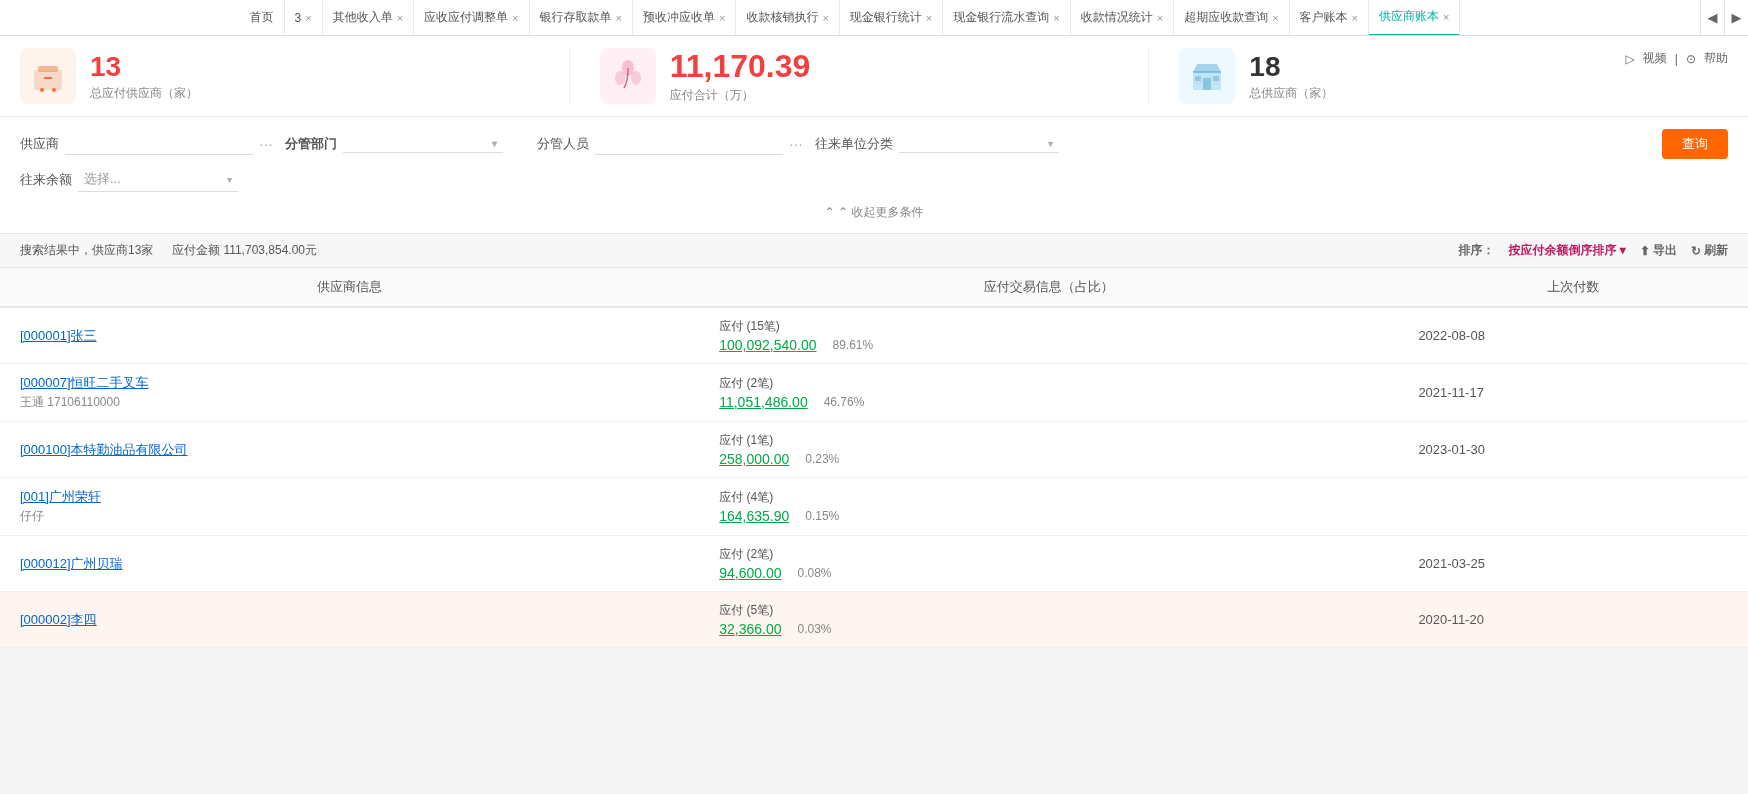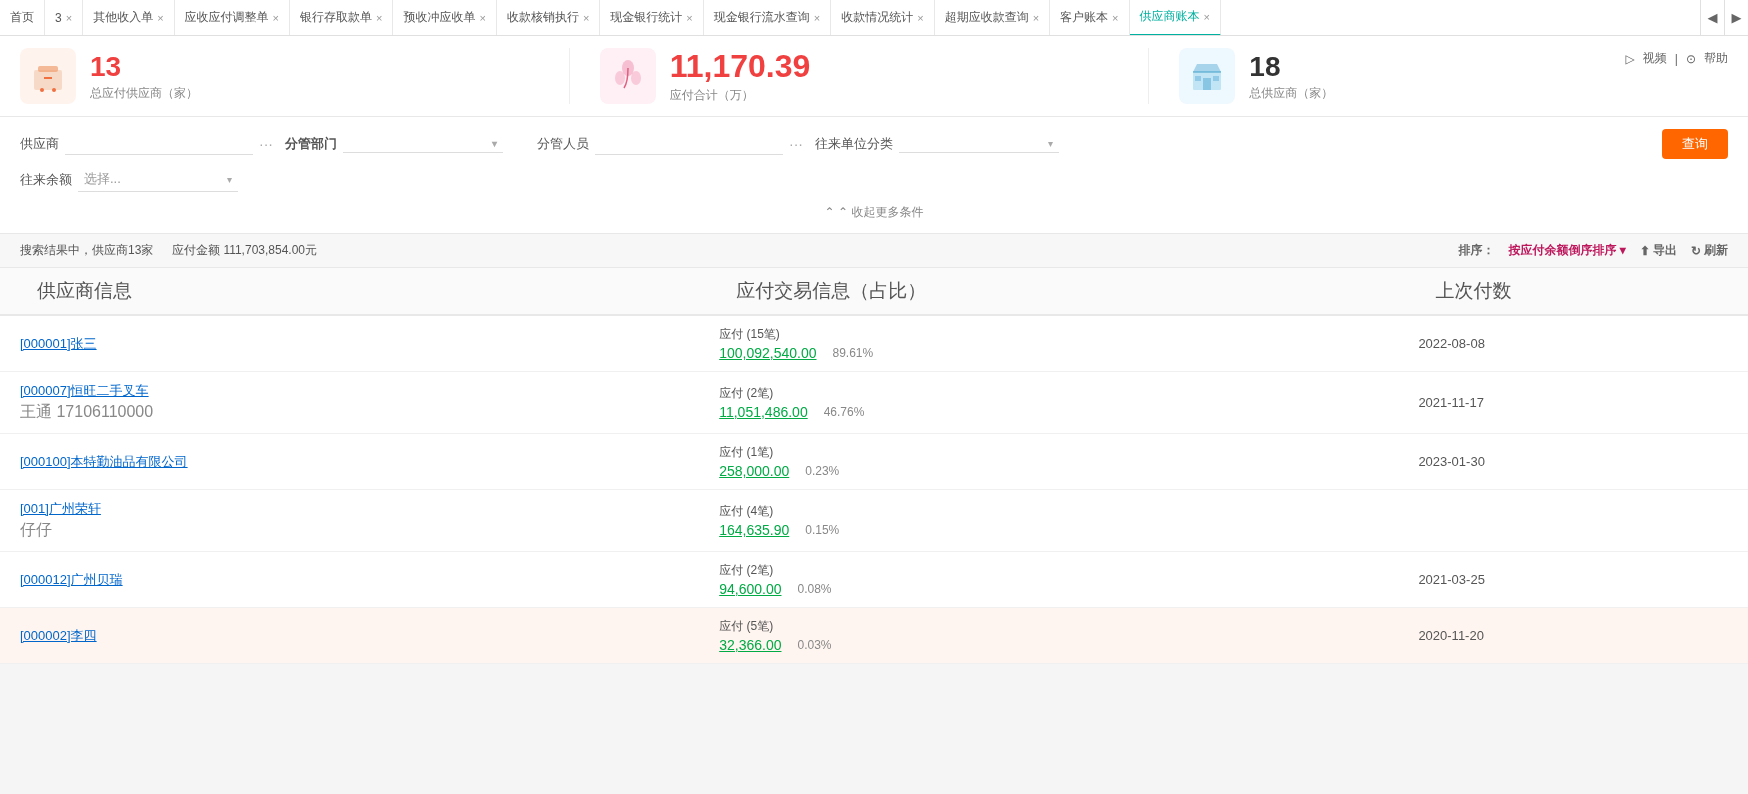--- a/index.html
+++ b/index.html
@@ -168,56 +168,56 @@
     .data-table {
       background: #fff;
       width: 100%;
       border-collapse: collapse;
     }
     .data-table thead tr {
       background: #fafafa;
       border-bottom: 2px solid #e8e8e8;
     }
     .data-table thead th {
-      padding: 10px 37px;
-      text-align: left;
-      font-size: 19px;
+      padding: 10px 20px;
+      text-align: center;
+      font-size: 13px;
       color: #555;
       font-weight: 500;
     }
     .data-table tbody tr {
       border-bottom: 1px solid #f0f0f0;
       transition: background 0.15s;
     }
     .data-table tbody tr.highlighted { background: #fff5f0; }
     .data-table td {
       padding: 10px 20px;
       font-size: 13px;
       vertical-align: middle;
     }
     .supplier-link { color: #0066cc; text-decoration: underline; cursor: pointer; font-size: 13px; }
-    .supplier-sub { color: #888; font-size: 16px; margin-top: 2px; }
+    .supplier-sub { color: #888; font-size: 12px; margin-top: 2px; }
     .amount-green { color: #00aa44; font-size: 14px; font-weight: 500; text-decoration: underline; cursor: pointer; }
     .amount-label { font-size: 12px; color: #555; margin-bottom: 2px; }
     .pct { color: #888; font-size: 12px; margin-left: 16px; }
     .date-text { color: #555; font-size: 13px; }
 
     
     .table-wrapper {
       overflow-x: auto;
       overflow-y: auto;
       max-height: 520px;
     }
   </style>
 </head>
 <body>
 
 <div class="top-nav">
 
-  <div id="nav-tabs-container" style="display:flex;flex:1;overflow:hidden;align-items:center;">
+  <div id="nav-tabs-container" style="display:flex;flex:1;overflow:hidden;align-items:center;justify-content:center;">
       <div class="nav-tab">首页</div>
       <div class="nav-tab">3<span class="close-x">×</span></div>
       <div class="nav-tab">其他收入单<span class="close-x">×</span></div>
       <div class="nav-tab">应收应付调整单<span class="close-x">×</span></div>
       <div class="nav-tab">银行存取款单<span class="close-x">×</span></div>
       <div class="nav-tab">预收冲应收单<span class="close-x">×</span></div>
       <div class="nav-tab">收款核销执行<span class="close-x">×</span></div>
       <div class="nav-tab">现金银行统计<span class="close-x">×</span></div>
       <div class="nav-tab">现金银行流水查询<span class="close-x">×</span></div>
       <div class="nav-tab">收款情况统计<span class="close-x">×</span></div>

